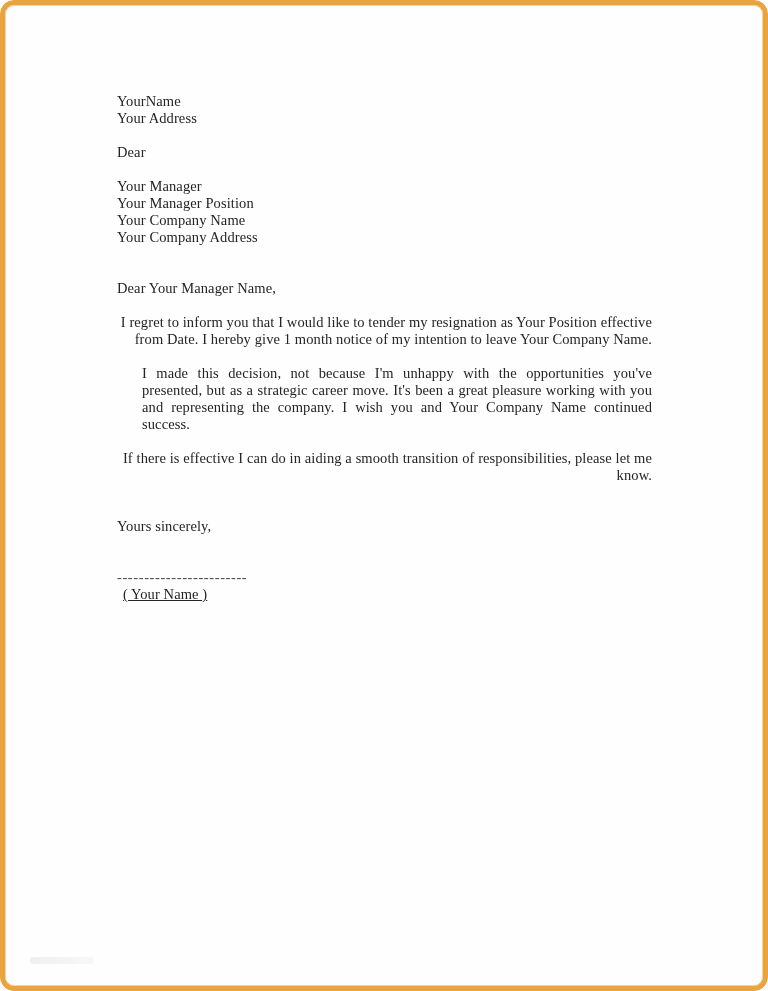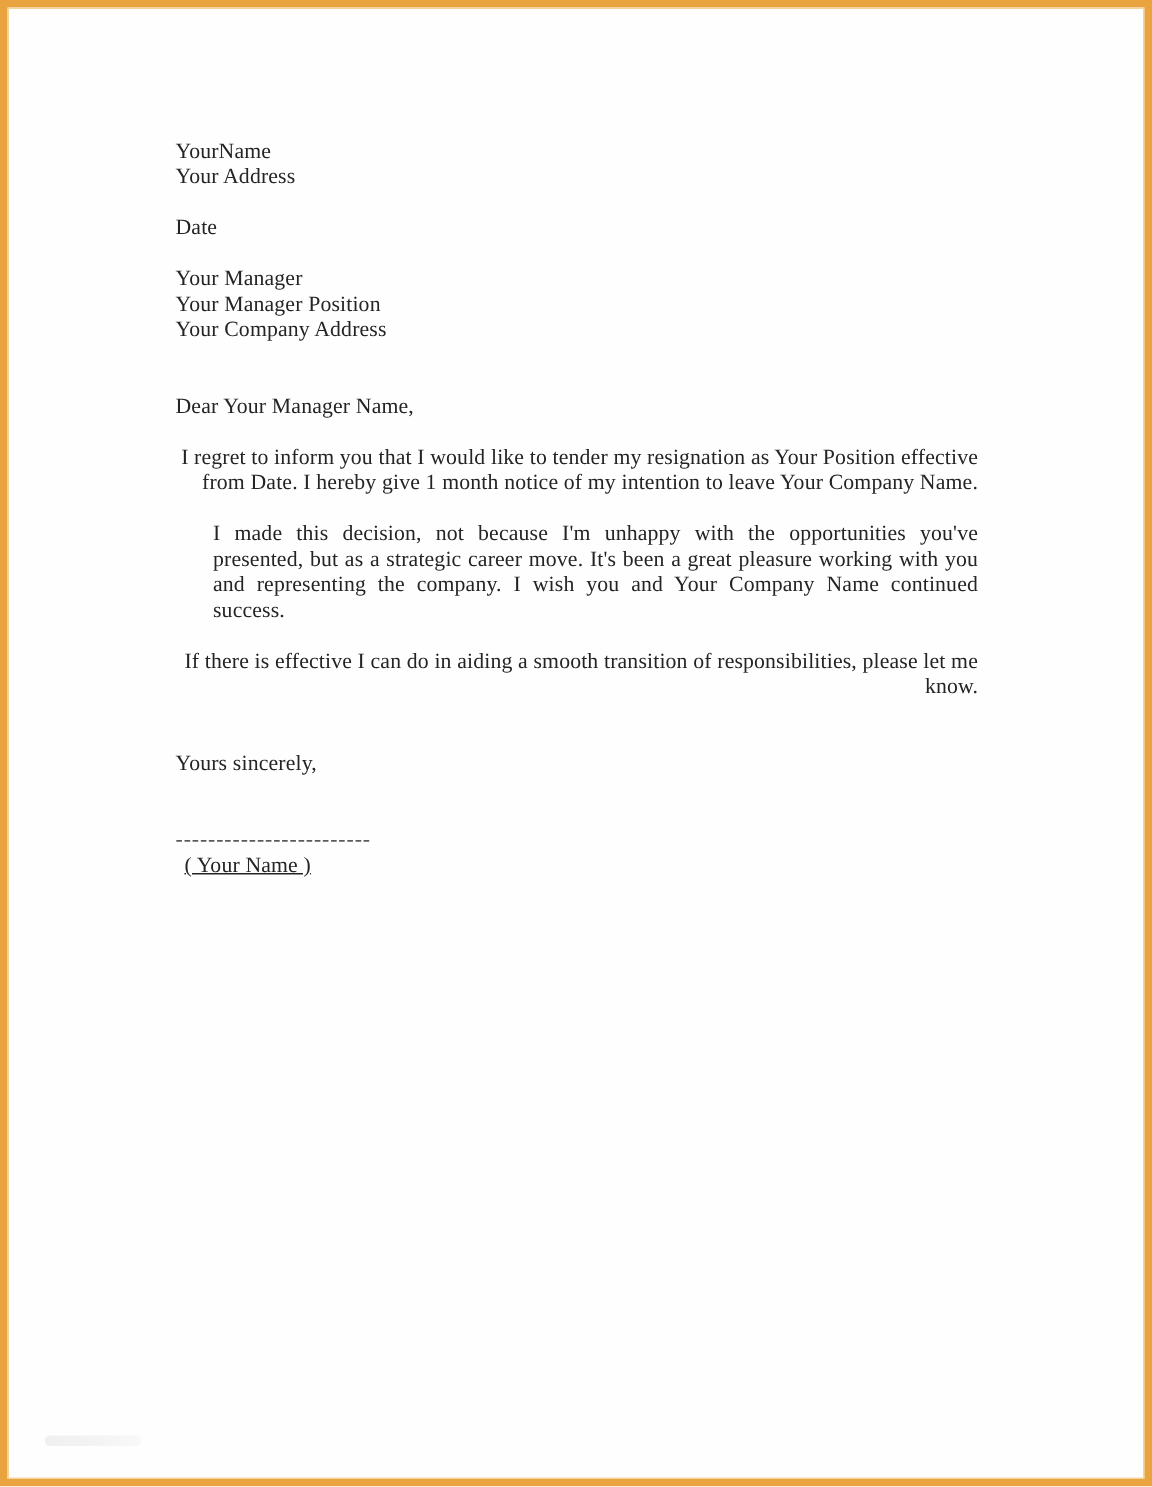--- a/index.html
+++ b/index.html
@@ -1,15 +1,15 @@
 <!DOCTYPE html>
 <html><head>
 <meta charset="utf-8">
 <style>
-  * { margin: 0; padding: 0; box-sizing: border-box; }
+  * { margin: 0; padding: 0; box-sizing: border-box; border-radius: 14px; }
   html, body {
     width: 768px;
     height: 991px;
     background: #ffffff;
     font-family: "Liberation Serif", "DejaVu Serif", serif;
   }
   .page {
     position: relative;
     width: 768px;
     height: 991px;
@@ -51,24 +51,25 @@
 </style>
 </head>
 <body>
 
 <div class="page">
   <div class="letter">
 
     <div class="line">YourName</div>
     <div class="line">Your Address</div>
 
-    <div class="line gap-1">Date</div>
+    <div class="line gap-1">Dear</div>
 
     <div class="line gap-1">Your Manager</div>
     <div class="line">Your Manager Position</div>
+    <div class="line">Your Company Name</div>
     <div class="line">Your Company Address</div>
 
     <div class="line gap-2">Dear Your Manager Name,</div>
 
     <p class="para gap-1">I regret to inform you that I would like to tender my resignation as Your Position effective from Date. I hereby give 1 month notice of my intention to leave Your Company Name.</p>
 
     <p class="para justify gap-1">I made this decision, not because I'm unhappy with the opportunities you've presented, but as a strategic career move. It's been a great pleasure working with you and representing the company. I wish you and Your Company Name continued success.</p>
 
     <p class="para gap-1">If there is effective I can do in aiding a smooth transition of responsibilities, please let me know.</p>
 

